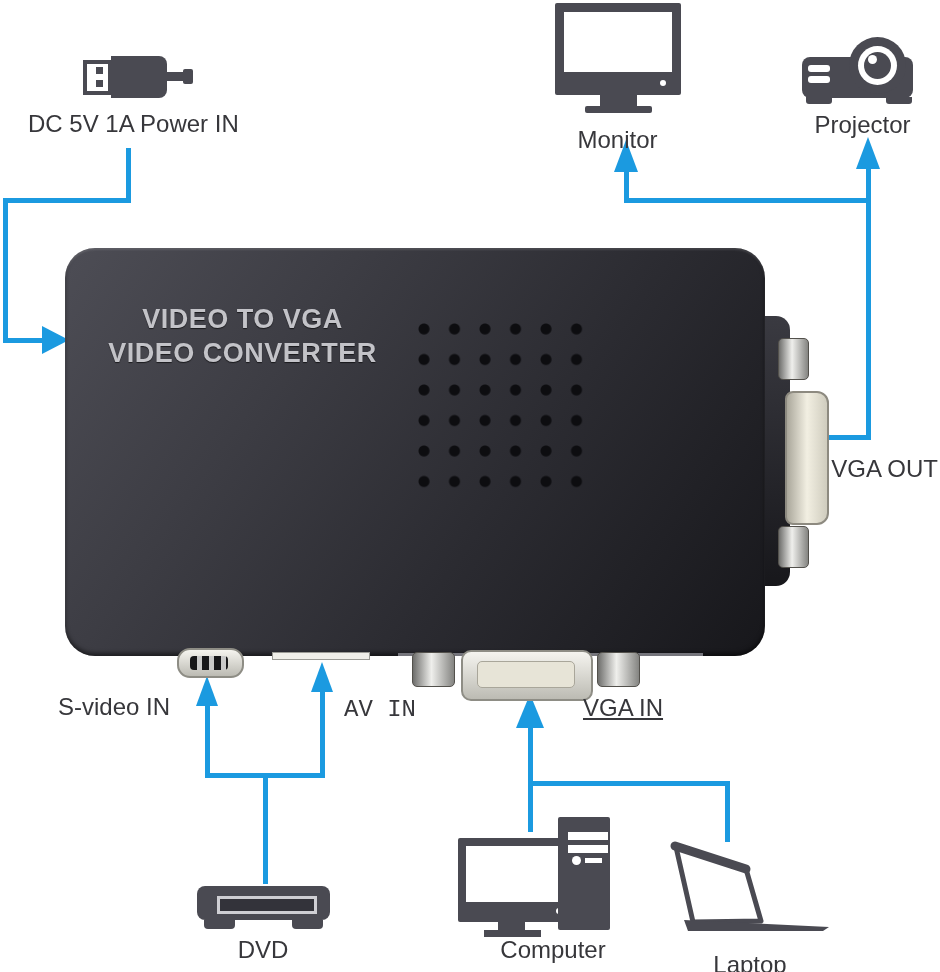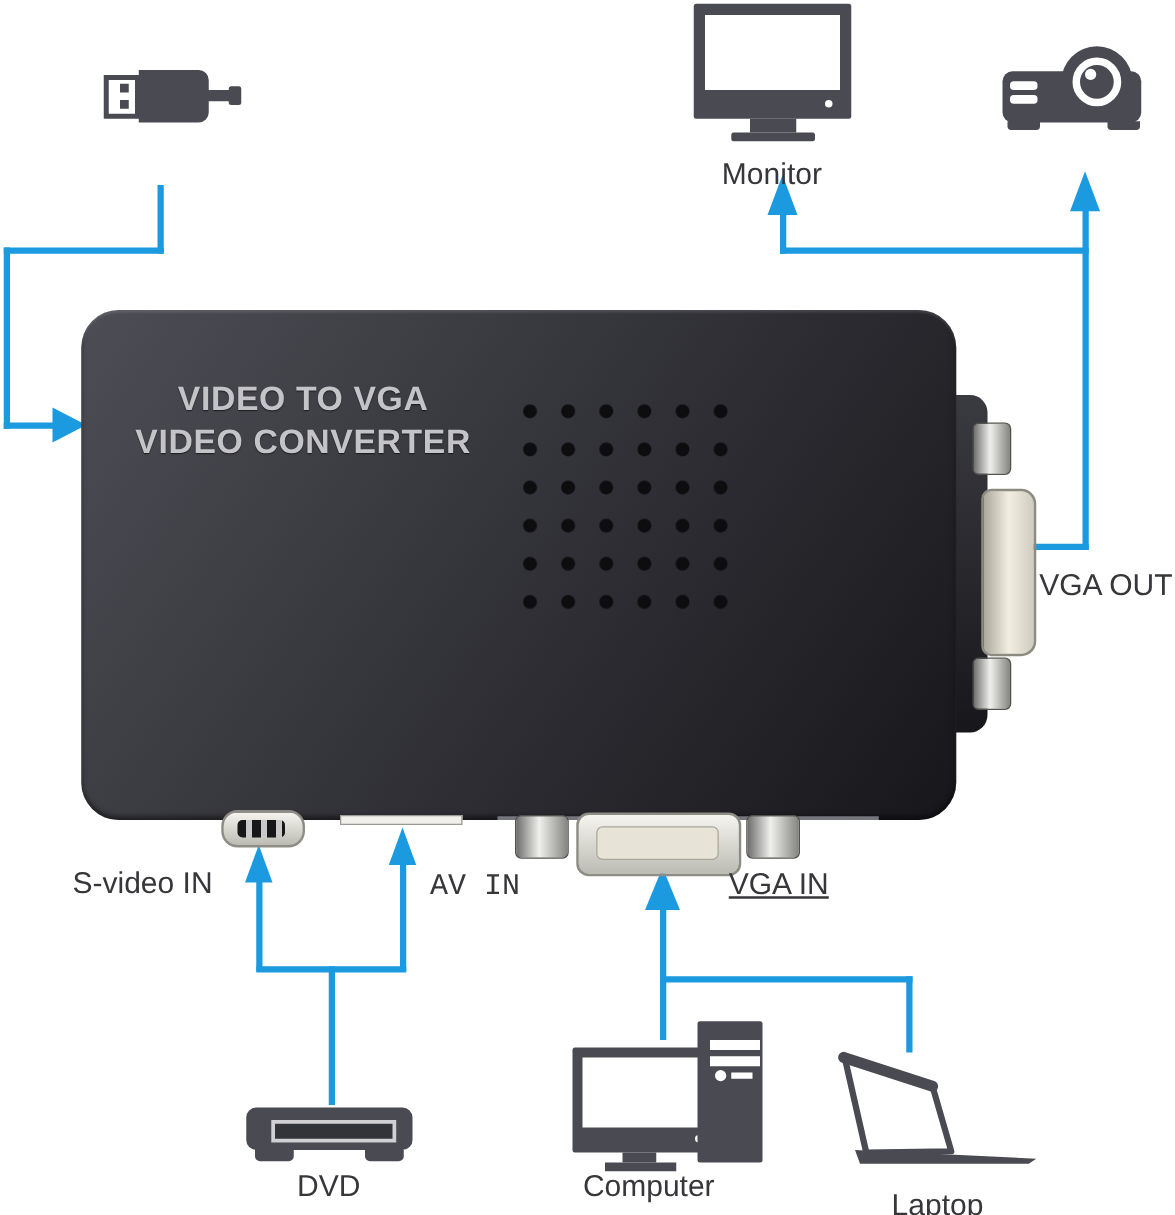--- a/index.html
+++ b/index.html
@@ -149,20 +149,21 @@
   <div class="abs hex-screw" style="left:597px;top:652px;width:41px;height:33px;"></div>
 
   <div>
     <div class="abs usb-shell"></div>
     <div class="abs usb-pin" style="left:96px;top:67px;"></div>
     <div class="abs usb-pin" style="left:96px;top:80px;"></div>
     <div class="abs usb-body"></div>
     <div class="abs usb-cable"></div>
     <div class="abs usb-tip"></div>
   </div>
+  <div class="abs label" style="left:28px;top:111px;">DC 5V 1A Power IN</div>
 
   <div>
     <div class="abs monitor-frame"></div>
     <div class="abs monitor-screen"></div>
     <div class="abs monitor-led"></div>
     <div class="abs monitor-neck"></div>
     <div class="abs monitor-base"></div>
   </div>
   <div class="abs label center" style="left:545px;top:112px;width:145px;margin-top:15px;">Monitor</div>
 
@@ -170,20 +171,21 @@
     <div class="abs proj-body"></div>
     <div class="abs proj-lens-outer"></div>
     <div class="abs proj-lens-ring"></div>
     <div class="abs proj-lens-pupil"></div>
     <div class="abs proj-lens-glint"></div>
     <div class="abs proj-bar" style="left:808px;top:65px;"></div>
     <div class="abs proj-bar" style="left:808px;top:76px;"></div>
     <div class="abs proj-foot" style="left:806px;top:97px;"></div>
     <div class="abs proj-foot" style="left:886px;top:97px;"></div>
   </div>
+  <div class="abs label center" style="left:790px;top:112px;width:145px;">Projector</div>
 
   <div class="abs label right" style="left:822px;top:456px;width:116px;">VGA OUT</div>
   <div class="abs label" style="left:58px;top:694px;">S-video IN</div>
   <div class="abs label" style="left:344px;top:697px;font-family:Liberation Mono, monospace;">AV IN</div>
   <div class="abs label" style="left:583px;top:695px;text-decoration:underline;">VGA IN</div>
 
   <div>
     <div class="abs dvd-body"></div>
     <div class="abs dvd-slot"></div>
     <div class="abs dvd-foot" style="left:204px;top:920px;"></div>
@@ -196,21 +198,21 @@
     <div class="abs pc-screen"></div>
     <div class="abs pc-led"></div>
     <div class="abs pc-neck"></div>
     <div class="abs pc-base"></div>
     <div class="abs pc-tower"></div>
     <div class="abs pc-slat" style="left:568px;top:832px;"></div>
     <div class="abs pc-slat" style="left:568px;top:845px;"></div>
     <div class="abs pc-dot"></div>
     <div class="abs pc-dash"></div>
   </div>
-  <div class="abs label center" style="left:459px;top:937px;width:120px;">Computer</div>
+  <div class="abs label center" style="left:493px;top:937px;width:120px;">Computer</div>
 
   <div class="abs" style="left:660px;top:838px;width:175px;height:96px;">
     <svg width="175" height="96" viewBox="0 0 175 96">
       <polygon points="16,9 86,31 101,83 33,84" fill="#ffffff" stroke="#4a4a52" stroke-width="5" stroke-linejoin="round"></polygon>
       <line x1="15" y1="8" x2="86" y2="31" stroke="#4a4a52" stroke-width="9" stroke-linecap="round"></line>
       <polygon points="24,82 169,89 163,93 28,93" fill="#4a4a52"></polygon>
     </svg>
   </div>
   <div class="abs label center" style="left:690px;top:952px;width:120px;">Laptop</div>
 

